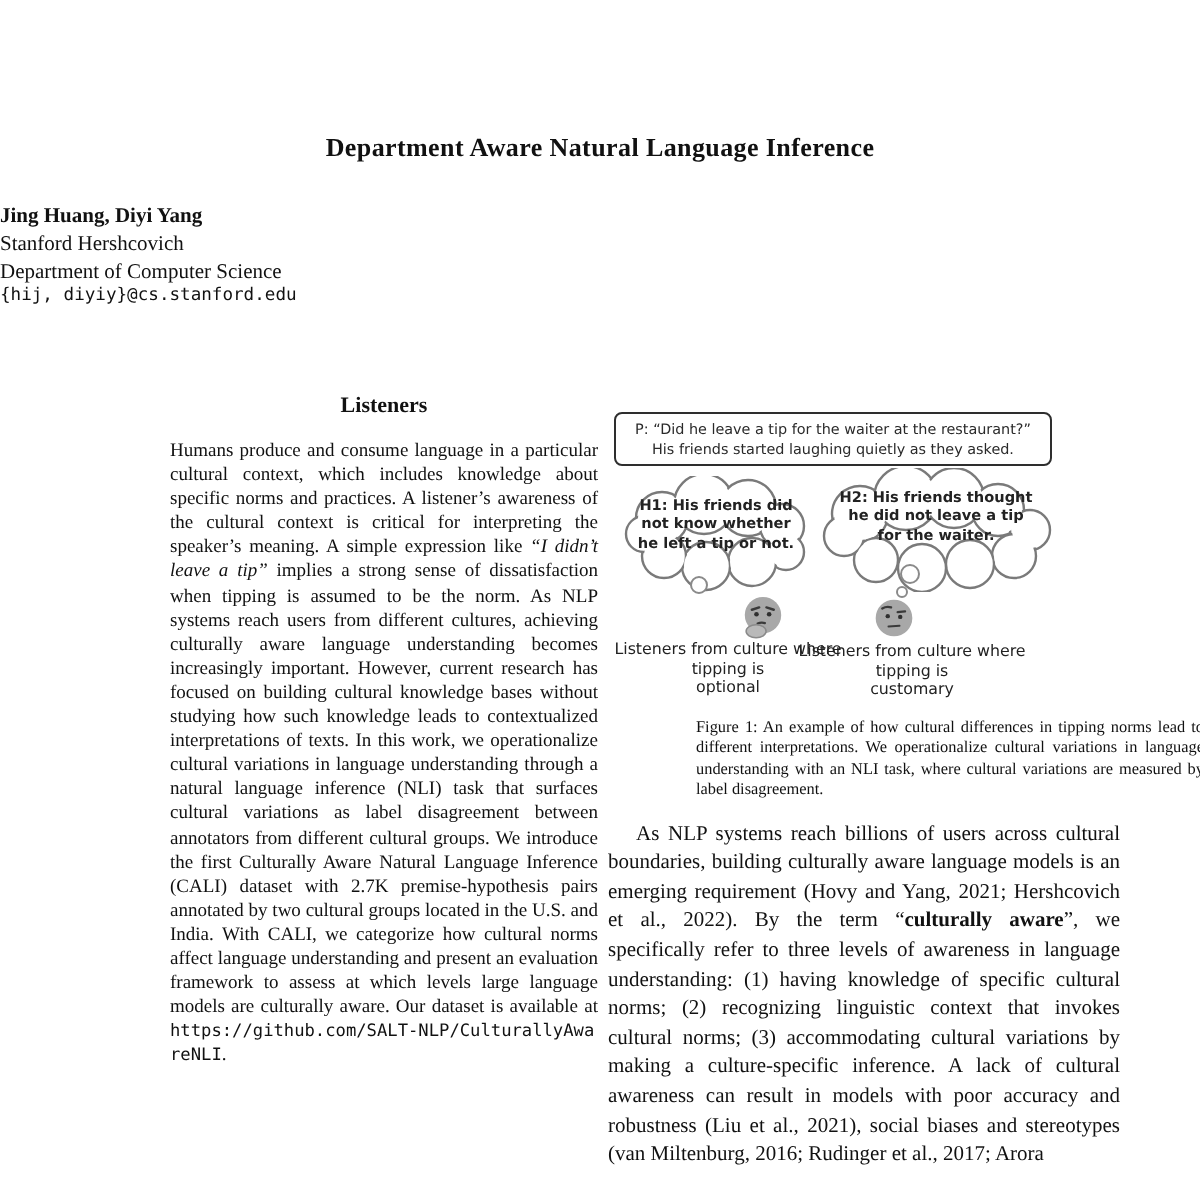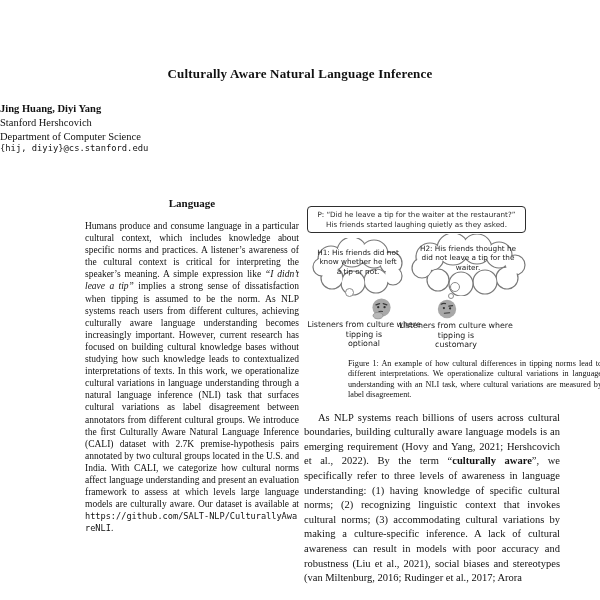--- a/index.html
+++ b/index.html
@@ -37,21 +37,21 @@
   .premise-box {
     position: absolute; left: 3px; top: 2px; width: 219px;
     border: 1.5px solid #2e2e2e; border-radius: 4px;
     background: #ffffff; padding: 3px 4px;
     font-size: 7.2px; line-height: 1.32; text-align: center;
   }
   .cloud { position: absolute; }
   .cloud svg { display: block; }
   .cloud-text {
     position: absolute; text-align: center;
-    font-size: 7.3px; line-height: 1.28; color: #222;
+    font-size: 7.3px; line-height: 1.28; color: #222; font-weight: bold;
   }
   .h1-cloud { left: 8px; top: 34px; }
   .h1-text { left: 12px; top: 44px; width: 84px; }
   .h2-cloud { left: 105px; top: 30px; }
   .h2-text { left: 113px; top: 40px; width: 102px; }
   .trail-dot { position: absolute; background: #ffffff; border: 1px solid #8a8a8a; border-radius: 50%; }
   .dot-l1 { left: 41px; top: 84px; width: 9px; height: 9px; }
   .dot-r1 { left: 146px; top: 78px; width: 10px; height: 10px; }
   .dot-r2 { left: 144px; top: 89px; width: 6px; height: 6px; }
   .face { position: absolute; width: 23px; height: 23px; }
@@ -74,31 +74,31 @@
     font-size: 10.5px; line-height: 14.6px; text-align: justify;
     text-indent: 14px;
   }
 </style>
 </head>
 <body>
 
 <div class="page">
 
   <header class="title-block">
-    <h1 class="paper-title">Culturally Aware Natural Language Inference</h1>
+    <h1 class="paper-title">Department Aware Natural Language Inference</h1>
   </header>
   <div class="author-block">
     <div class="authors">Jing Huang, Diyi Yang</div>
     <div class="affil">Stanford Hershcovich</div>
     <div class="affil">Department of Computer Science</div>
     <div class="email">{hij, diyiy}@cs.stanford.edu</div>
   </div>
 
   <section class="left-col">
-    <h2 class="abstract-heading">Language</h2>
+    <h2 class="abstract-heading">Listeners</h2>
     <p class="abstract-text"><span>Humans produce and consume language in a particular cultural context, which includes knowledge about specific norms and practices. A listener’s awareness of the cultural context is critical for interpreting the speaker’s meaning. A simple expression like </span><i>“I didn’t leave a tip”</i><span> implies a strong sense of dissatisfaction when tipping is assumed to be the norm. As NLP systems reach users from different cultures, achieving culturally aware language understanding becomes increasingly important. However, current research has focused on building cultural knowledge bases without studying how such knowledge leads to contextualized interpretations of texts. In this work, we operationalize cultural variations in language understanding through a natural language inference (NLI) task that surfaces cultural variations as label disagreement between annotators from different cultural groups. We introduce the first Culturally Aware Natural Language Inference (CALI) dataset with 2.7K premise-hypothesis pairs annotated by two cultural groups located in the U.S. and India. With CALI, we categorize how cultural norms affect language understanding and present an evaluation framework to assess at which levels large language models are culturally aware. Our dataset is available at </span><span class="mono">https://github.com/SALT-NLP/CulturallyAwareNLI</span><span>.</span></p>
   </section>
 
   <section class="right-col">
 
     <div class="figure">
 
       <div class="premise-box">P: “Did he leave a tip for the waiter at the restaurant?” His friends started laughing quietly as they asked.</div>
 
       <div class="cloud h1-cloud">

